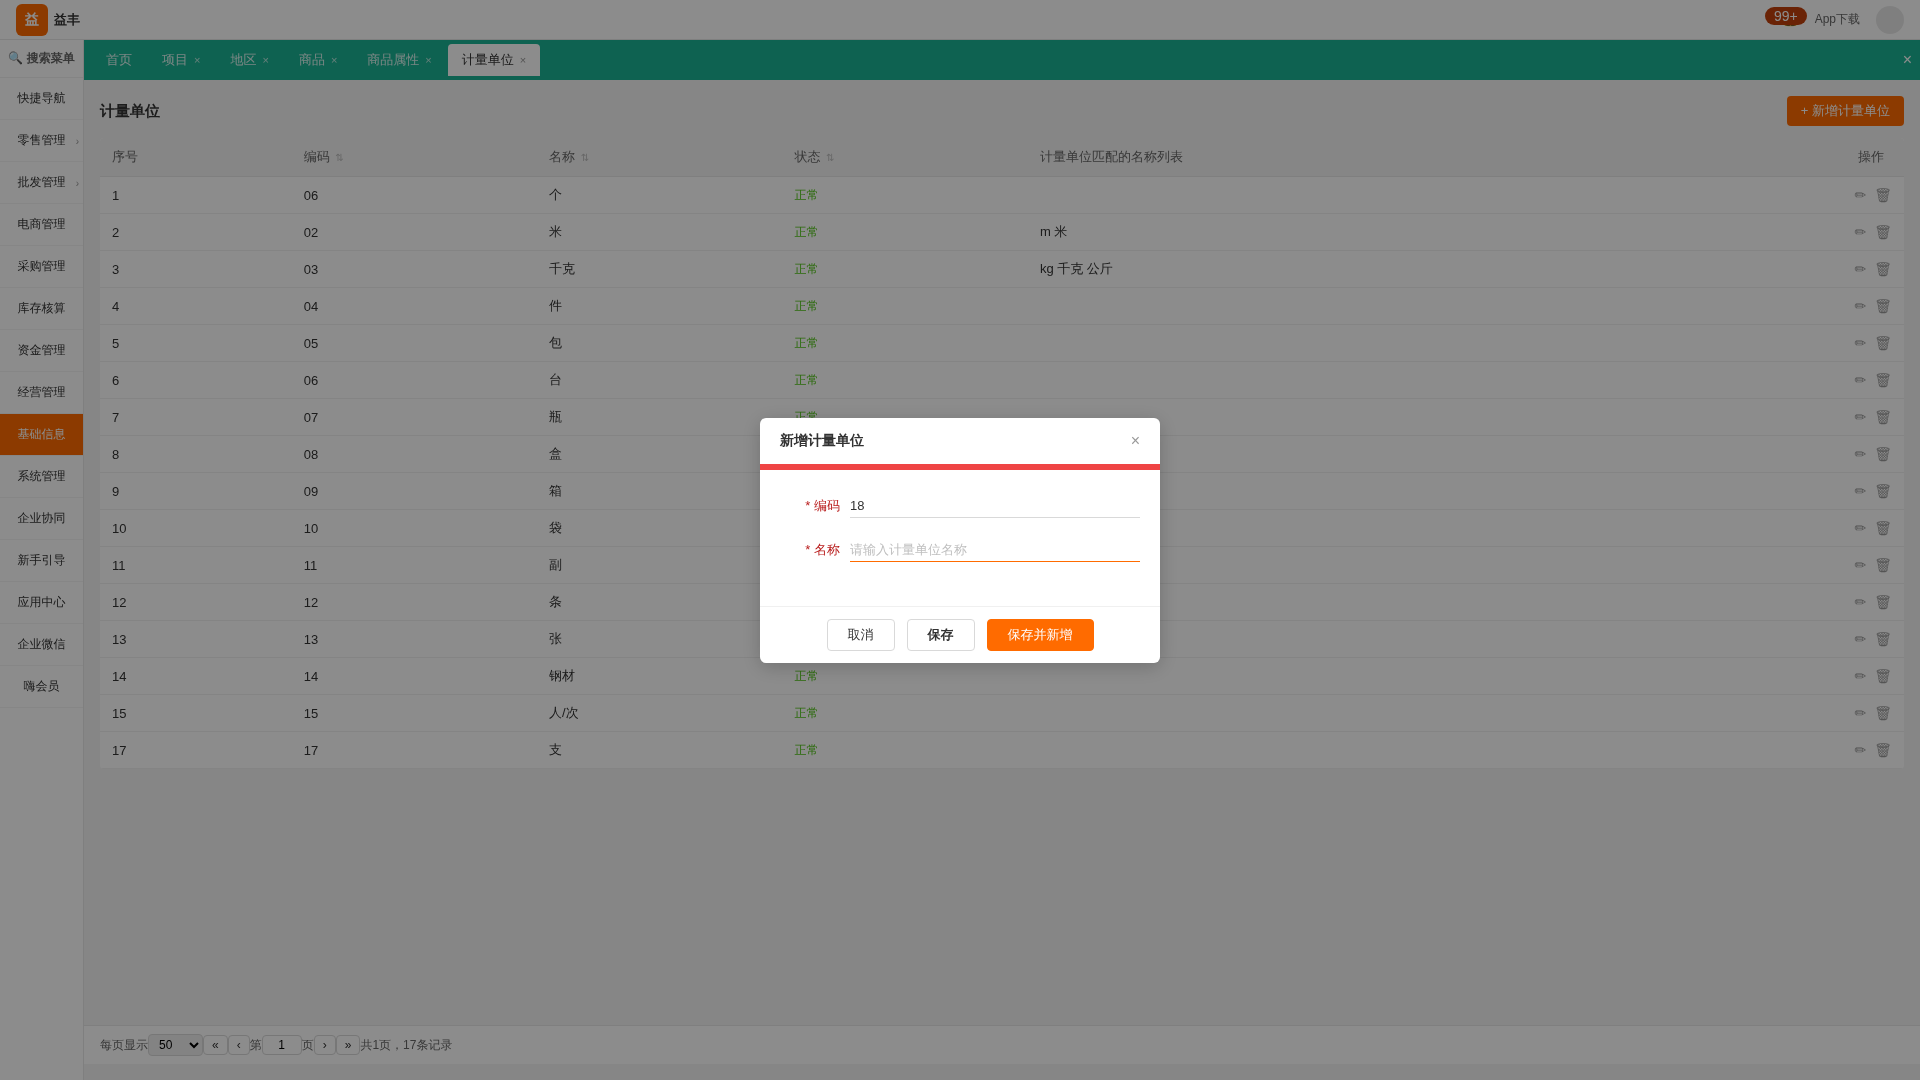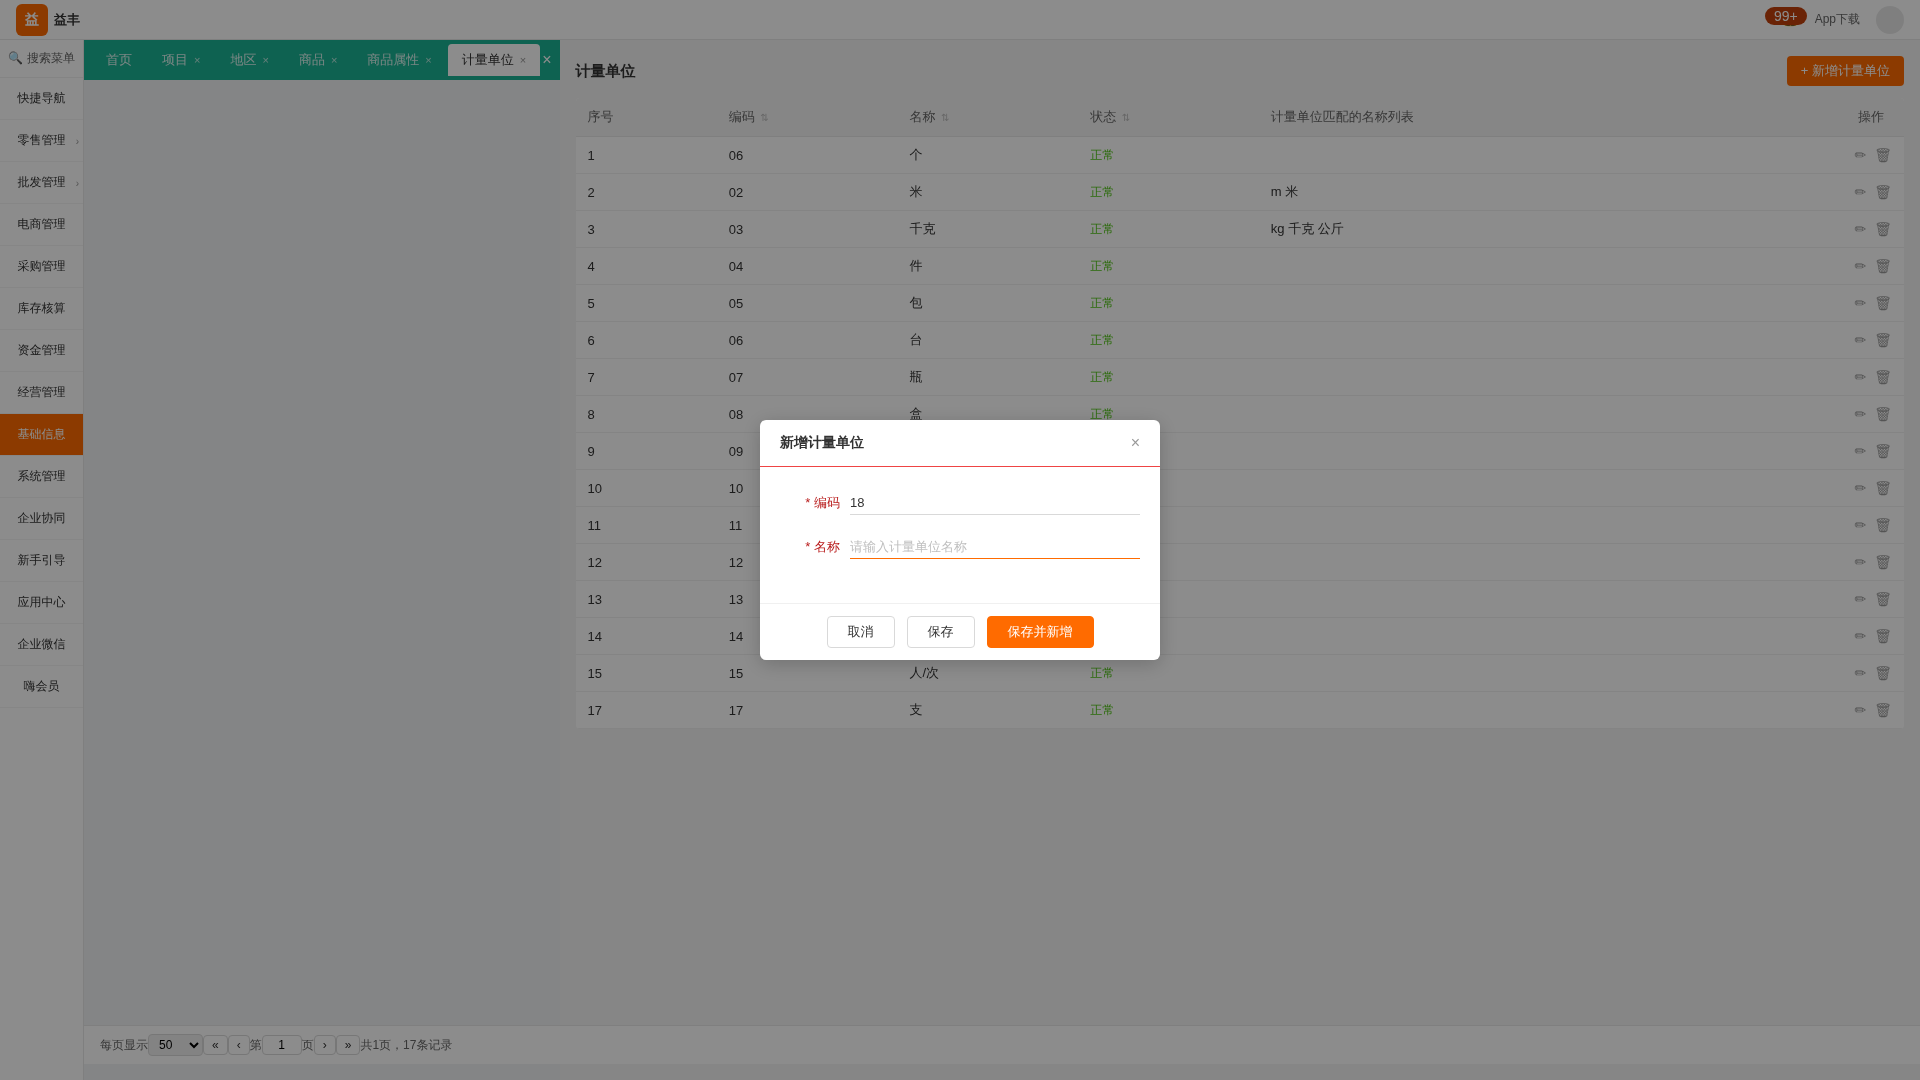--- a/index.html
+++ b/index.html
@@ -36,37 +36,38 @@
       border-right: 1px solid #e8e8e8;
       display: flex;
       flex-direction: column;
       flex-shrink: 0;
     }
     .sidebar-search {
       padding: 10px 8px;
       border-bottom: 1px solid #f0f0f0;
       font-size: 12px;
       color: #666;
-      text-align: right;
+      text-align: center;
       cursor: pointer;
+      font-weight: bold;
     }
     .sidebar-item {
       padding: 12px 8px;
       text-align: center;
       font-size: 12px;
       color: #333;
       cursor: pointer;
       border-bottom: 1px solid #f5f5f5;
       position: relative;
     }
     .sidebar-item.active { background: #ff6b00; color: white; }
     .sidebar-item .arrow { position: absolute; right: 4px; top: 50%; transform: translateY(-50%); font-size: 10px; color: #999; }
 
     
-    .content-area { flex: 1; display: flex; overflow: hidden; }
+    .content-area { flex: 1; display: flex; flex-direction: column; overflow: hidden; }
 
     
     .tabs-bar {
       height: 40px;
       background: #1ab394;
       display: flex;
       align-items: center;
       padding: 0 8px;
       gap: 2px;
       flex-shrink: 0;
@@ -142,21 +143,21 @@
     }
     .modal {
       background: white;
       border-radius: 6px;
       width: 400px;
       box-shadow: 0 4px 20px rgba(0,0,0,0.2);
       overflow: hidden;
     }
     .modal-header {
       padding: 14px 20px;
-      border-bottom: 1px solid #ef4444;
+      border-bottom: 6px solid #ef4444;
       display: flex;
       align-items: center;
       justify-content: space-between;
     }
     .modal-title { font-size: 14px; font-weight: bold; color: #333; }
     .modal-close { color: #999; cursor: pointer; font-size: 16px; }
     .modal-body { padding: 24px 20px; }
     .form-row { display: flex; align-items: center; margin-bottom: 20px; }
     .form-label { width: 60px; text-align: right; font-size: 13px; color: #b91c1c; margin-right: 10px; }
     .form-input {
@@ -172,21 +173,21 @@
     .form-input::placeholder { color: #bfbfbf; }
     .modal-footer {
       padding: 12px 20px;
       display: flex;
       align-items: center;
       justify-content: center;
       gap: 12px;
       border-top: 1px solid #f0f0f0;
     }
     .btn-cancel { border: 1px solid #d9d9d9; background: white; color: #333; padding: 6px 20px; border-radius: 4px; cursor: pointer; font-size: 13px; }
-    .btn-save { border: 1px solid #d9d9d9; background: white; color: #333; padding: 6px 20px; border-radius: 4px; cursor: pointer; font-size: 13px; }
+    .btn-save { border: 1px solid #d9d9d9; background: white; color: #333; padding: 6px 20px; border-radius: 4px; cursor: pointer; font-size: 13px; font-weight: bold; }
     .btn-save-new { background: #ff6b00; color: white; border: 1px solid #ff6b00; padding: 6px 20px; border-radius: 4px; cursor: pointer; font-size: 13px; }
 
     .sort-icon { font-size: 10px; color: #bbb; margin-left: 2px; }
   </style>
 </head>
 <body>
 
 <div class="top-bar">
   <div class="top-bar-left">
     <div class="logo-area">

